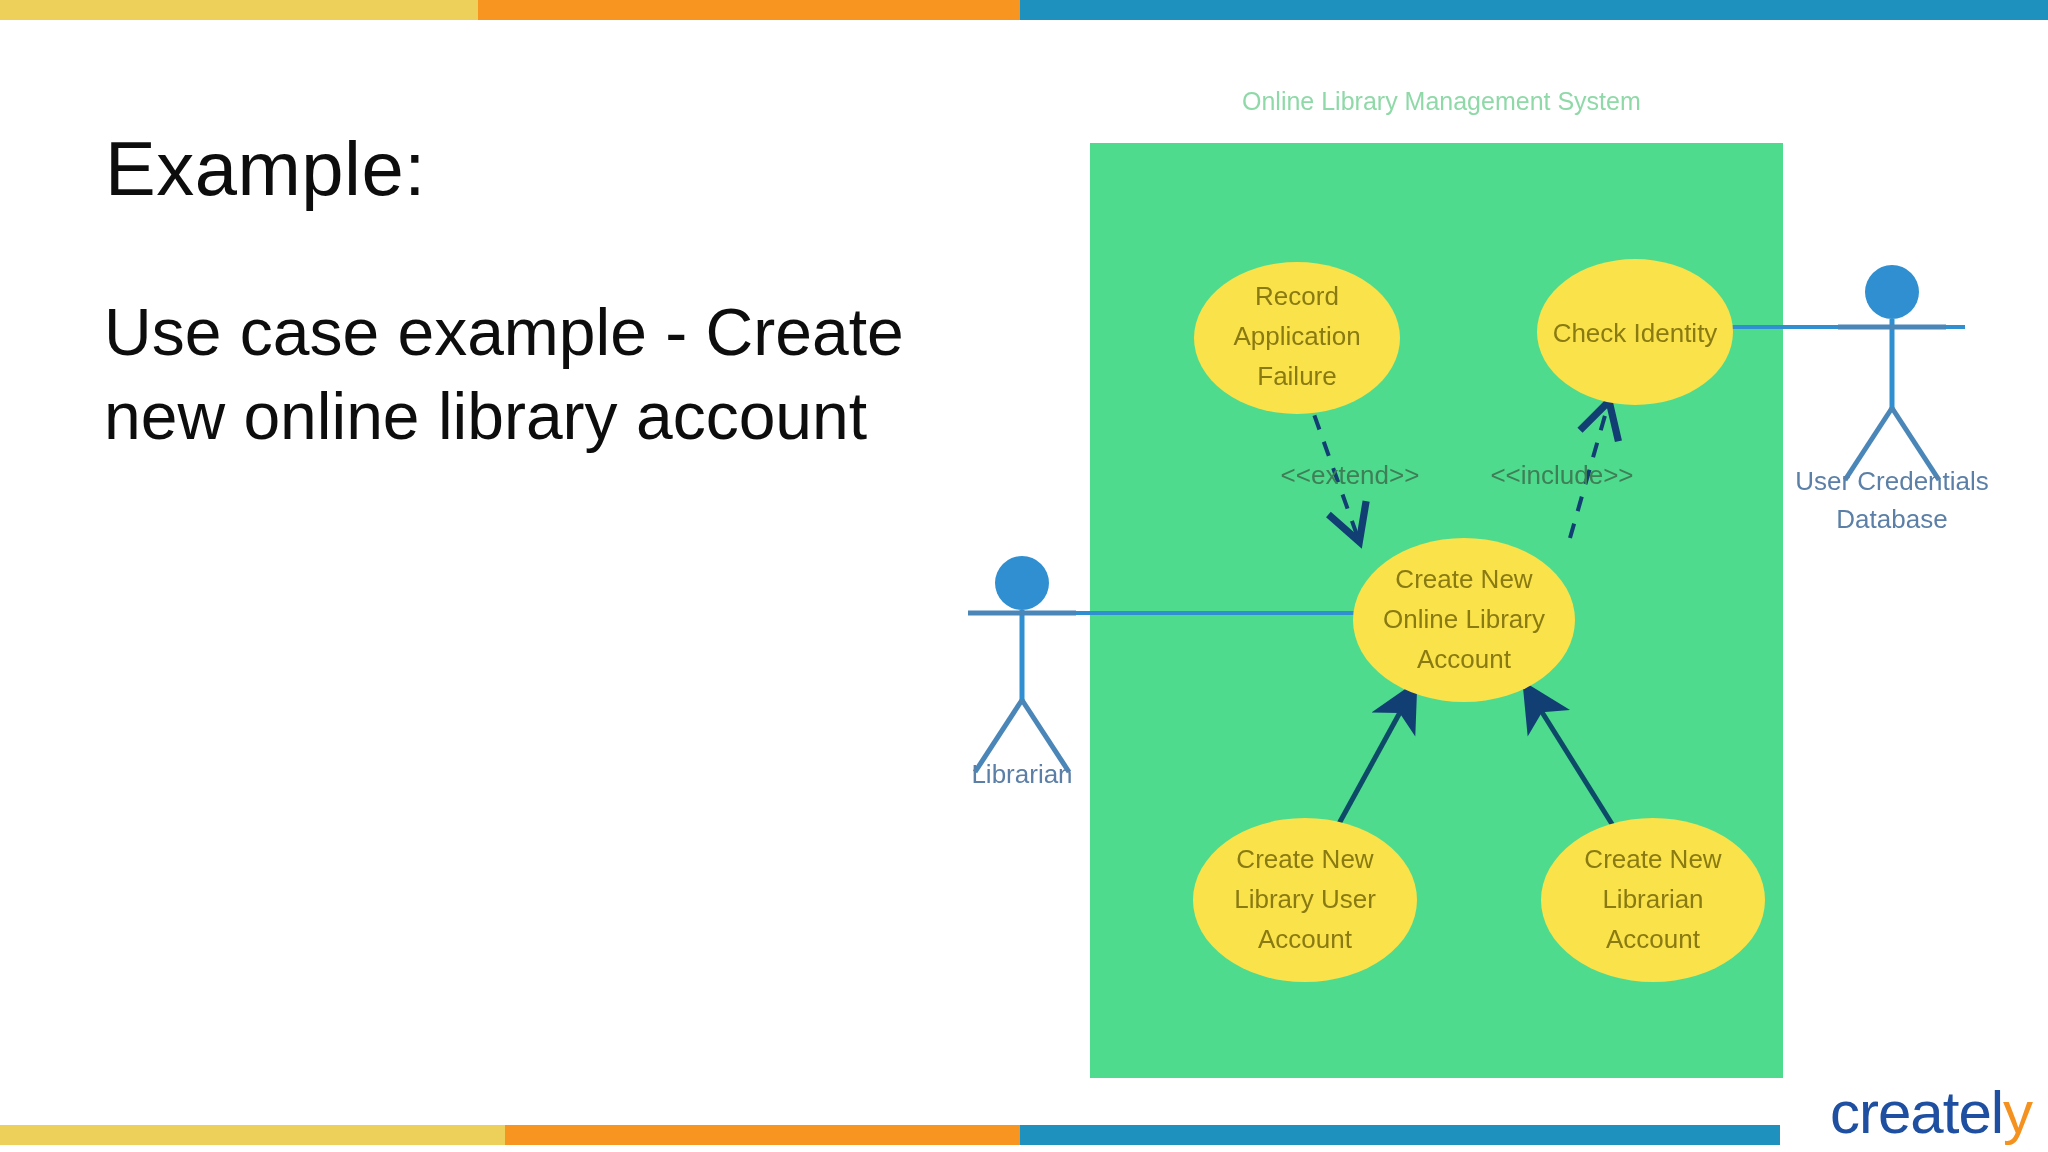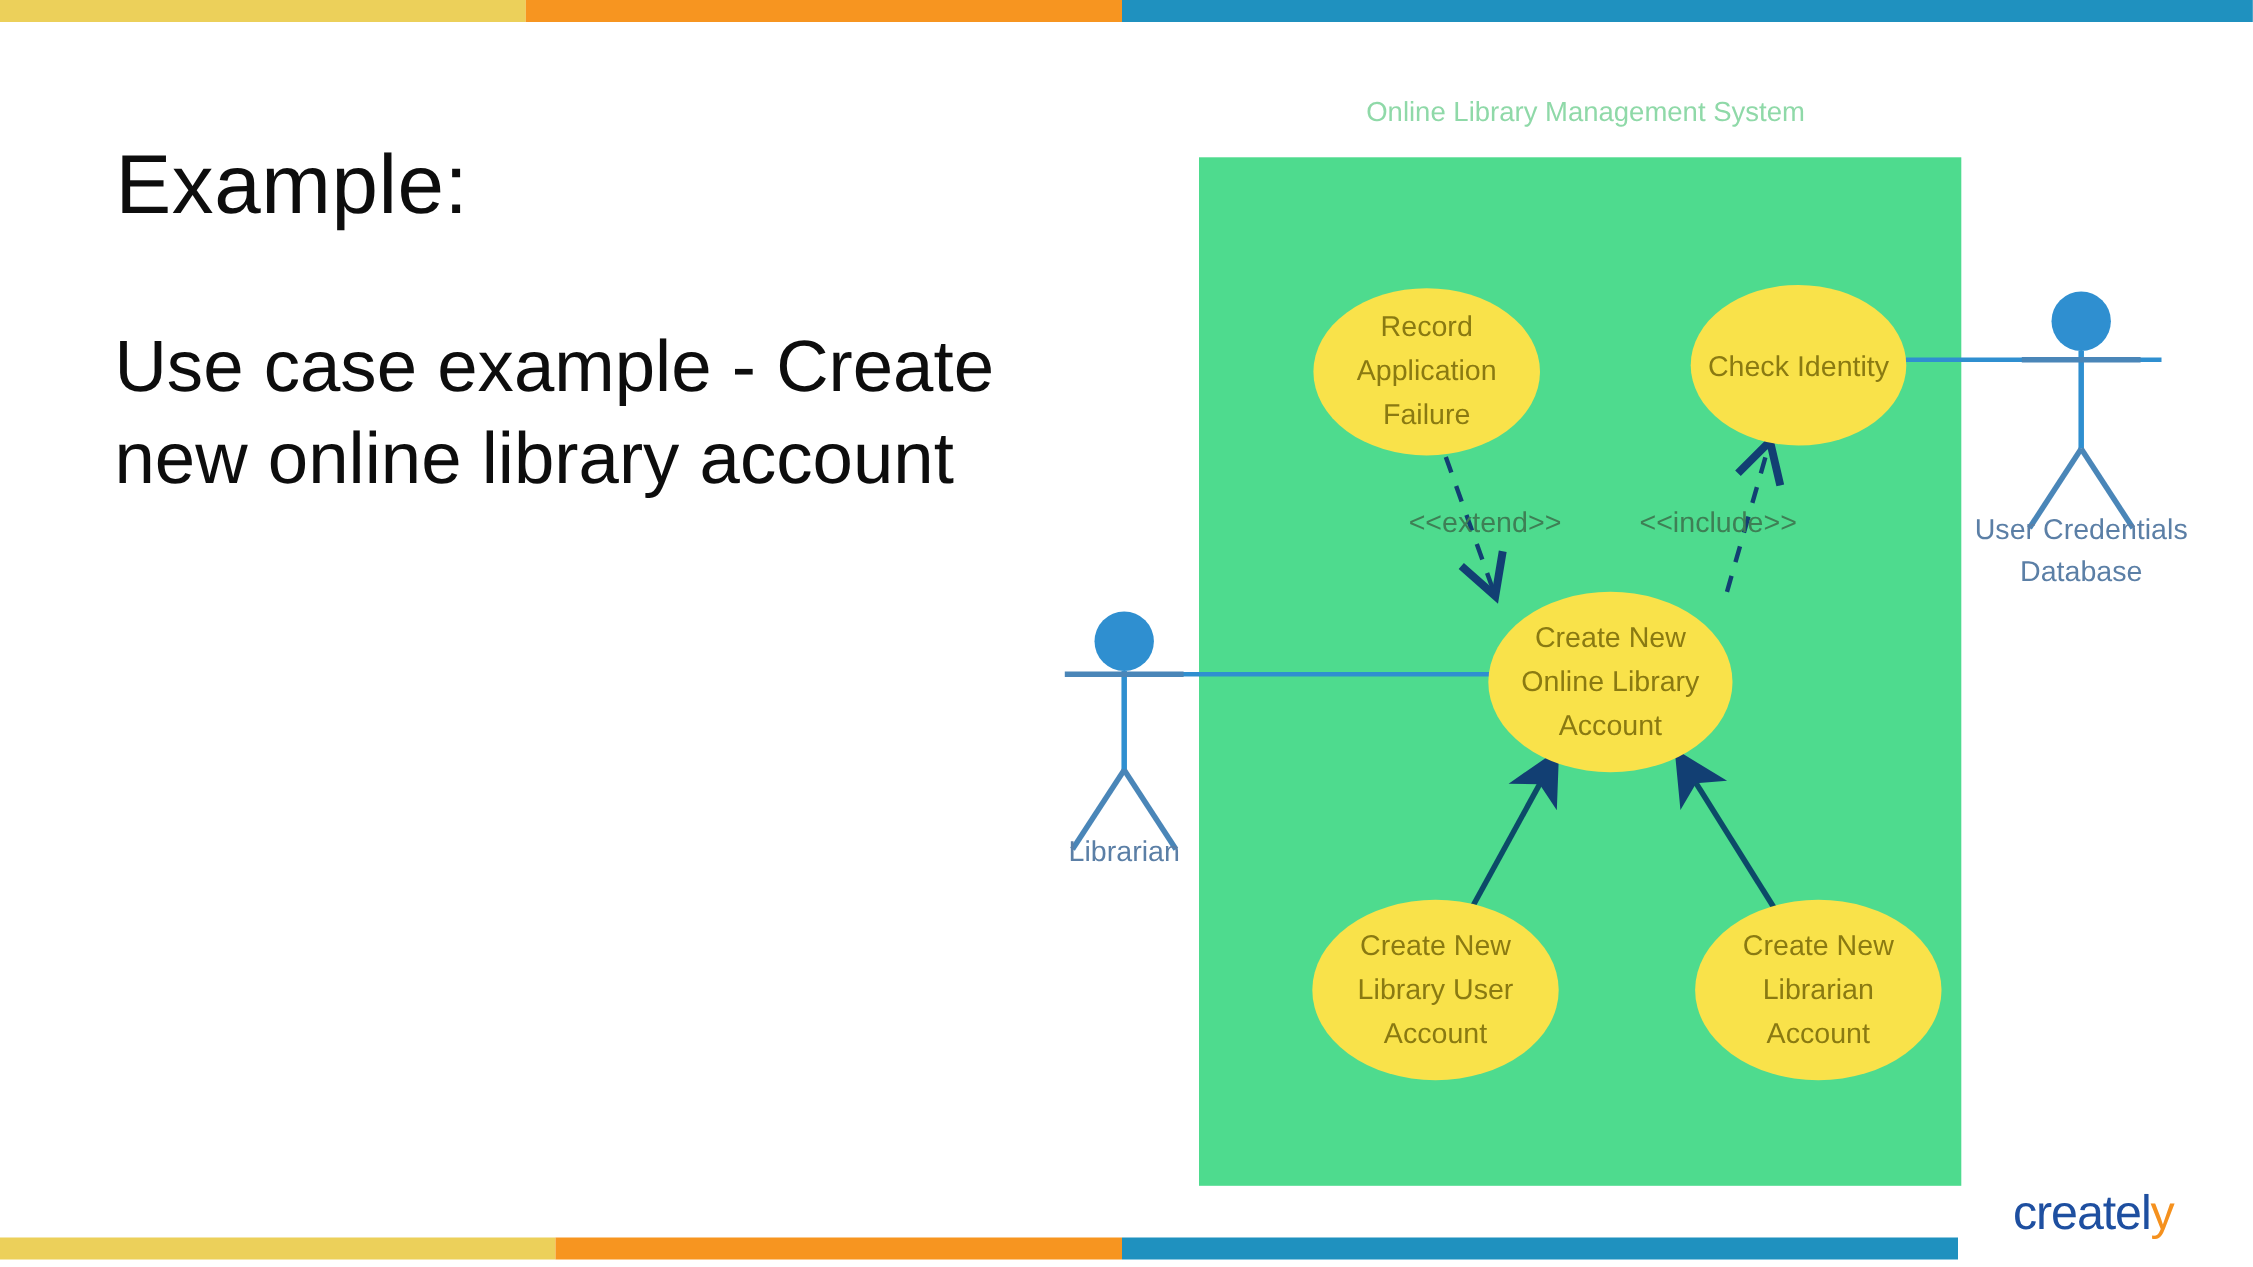--- a/index.html
+++ b/index.html
@@ -91,21 +91,21 @@
     font-size: 26px;
     fill: #5b7fa6;
     text-anchor: middle;
   }
 
   
   .logo {
     position: absolute;
     left: 1830px;
     top: 1078px;
-    font-size: 44px;
+    font-size: 60px;
     letter-spacing: -1px;
     font-family: "Liberation Sans", sans-serif;
     white-space: nowrap;
   }
   .logo .logo-main { color: #1e4fa0; }
   .logo .logo-tail { color: #f5911e; }
 </style>
 </head>
 <body>
 

